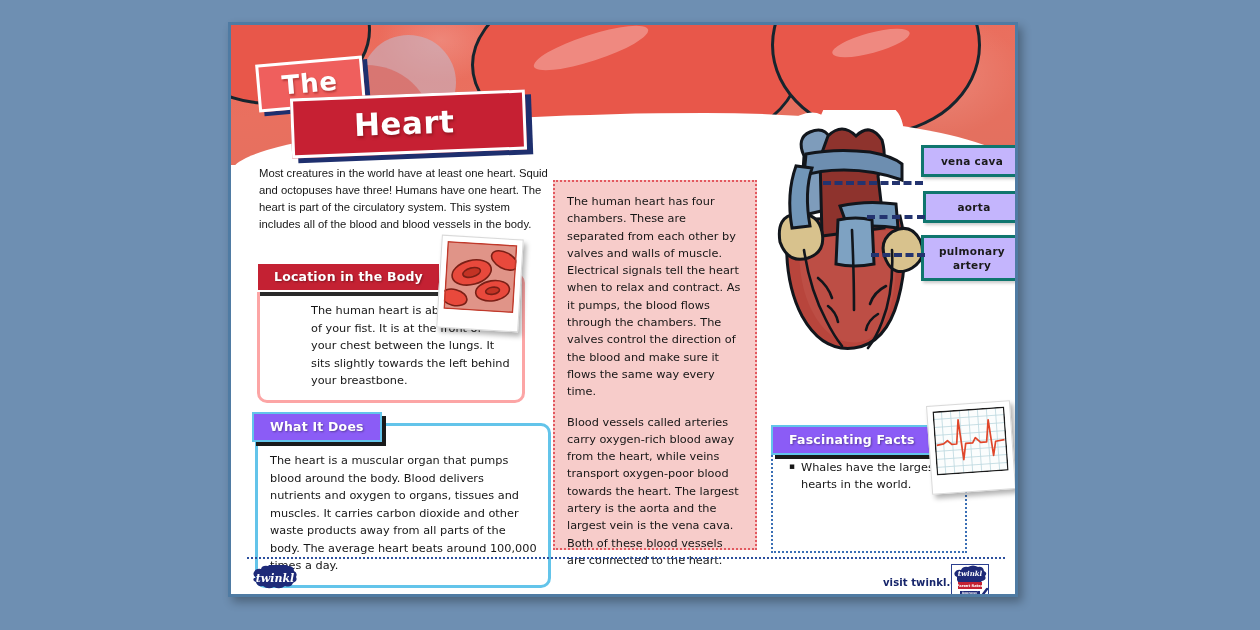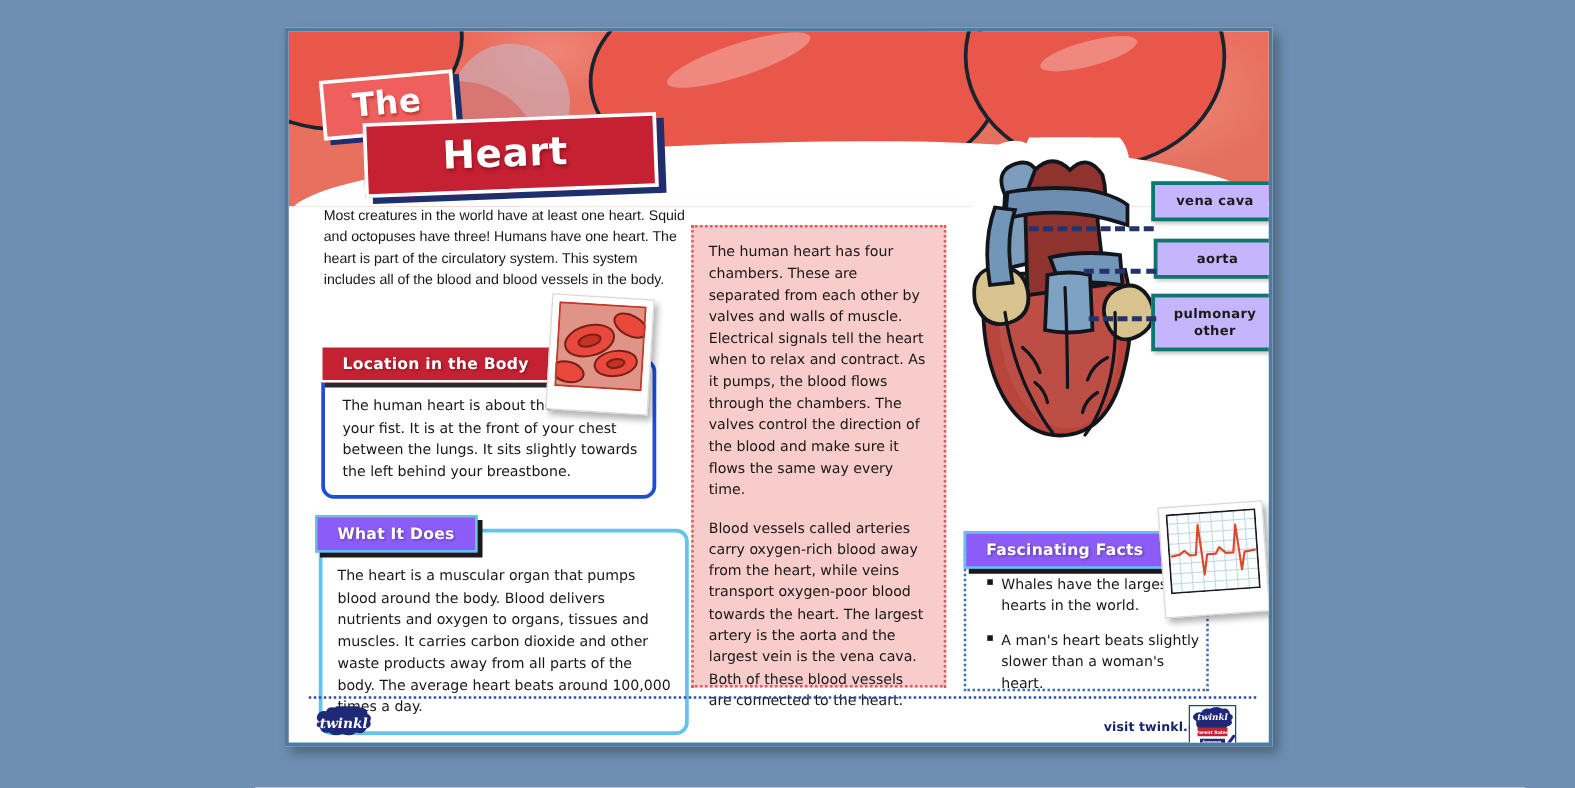--- a/index.html
+++ b/index.html
@@ -123,26 +123,27 @@
     width: 290px;
     font-family: Liberation Sans, sans-serif;
     font-size: 11.3px;
     line-height: 17px;
     color: #161616;
   }
 
   
   .card-location {
     position: absolute;
-    left: 26px; top: 262px;
+    left: 26px; top: 248px;
     width: 268px;
     min-height: 108px;
     background: #ffffff;
-    border: 3px solid #1d4ed8;
+    border: 3px solid #fca5a5;
     border-radius: 10px;
+    padding-left: 37px;
   }
   .card-location .ribbon-wrap {
     position: absolute; left: -4px; top: -14px;
   }
   .card-location .body {
     padding: 26px 12px 10px 14px;
     font-size: 11.3px;
     line-height: 17.5px;
     color: #161616;
   }
@@ -390,29 +391,28 @@
       <path d="M30 56 q-10 28 -4 62 l18 -2 q-6 -34 2 -58 z" fill="#7196b8" stroke="#12161c" stroke-width="3"></path>
     </svg>
   </div>
 
   <div class="pointer" style="left:592px; top:156px; width:100px;"></div>
   <div class="pointer" style="left:636px; top:190px; width:58px;"></div>
   <div class="pointer" style="left:640px; top:228px; width:54px;"></div>
 
   <div class="anat-label" id="label-vena">vena cava</div>
   <div class="anat-label" id="label-aorta">aorta</div>
-  <div class="anat-label" id="label-pulm">pulmonary other</div>
+  <div class="anat-label" id="label-pulm">pulmonary artery</div>
 
   <div class="panel-facts">
     <div class="ribbon-wrap">
       <span class="ribbon blue">Fascinating Facts</span>
     </div>
     <ul>
       <li>Whales have the largest hearts in the world.</li>
-      <li>A man's heart beats slightly slower than a woman's heart.</li>
     </ul>
   </div>
 
   <div class="polaroid" id="polaroid-ecg">
     <svg class="inner" width="72" height="64" viewBox="0 0 72 64" aria-hidden="true">
       <rect width="72" height="64" fill="#fbfdfd"></rect>
       <g stroke="#bcd8e0" stroke-width="0.8">
         <path d="M9 0V64M18 0V64M27 0V64M36 0V64M45 0V64M54 0V64M63 0V64"></path>
         <path d="M0 8H72M0 16H72M0 24H72M0 32H72M0 40H72M0 48H72M0 56H72"></path>
       </g>

